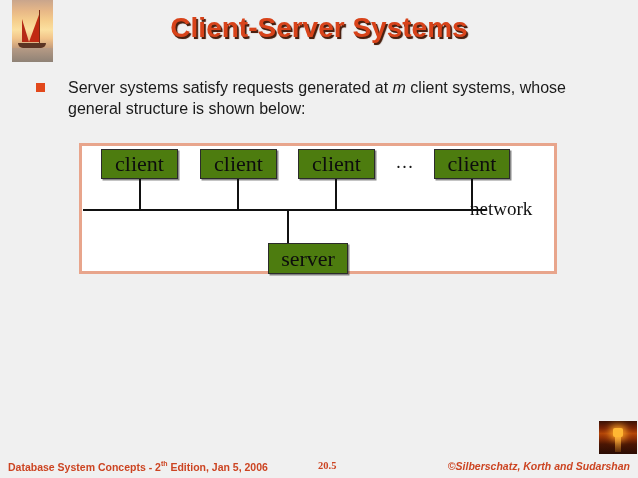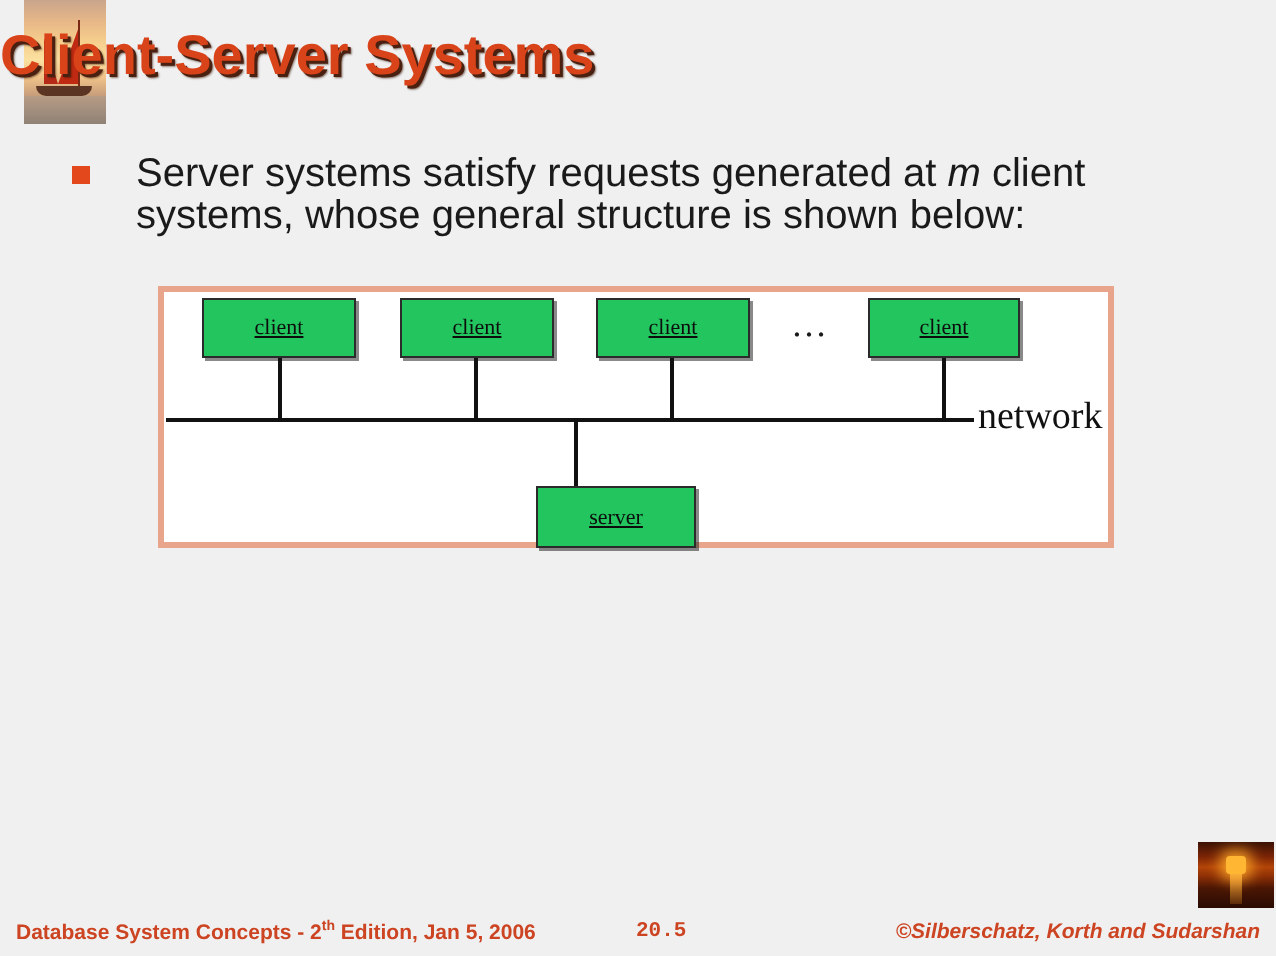--- a/index.html
+++ b/index.html
@@ -77,20 +77,21 @@
     height: 14px;
     background: linear-gradient(to bottom, #b79b85, #8f8276);
   }
 
   
   #slide-title {
     position: absolute;
     left: 0;
     top: 12px;
     width: 638px;
+    text-align: center;
     font-family: "Liberation Sans", sans-serif;
     font-size: 28px;
     font-weight: bold;
     color: #d8431a;
     letter-spacing: 0px;
     text-shadow: 1.5px 1.5px 0 #4a2010, 2px 2px 1px rgba(60,25,10,.55);
   }
 
   
   #bullet-row {
@@ -104,21 +105,21 @@
   #bullet-marker {
     width: 9px;
     height: 9px;
     background: #e2481b;
     margin-top: 6px;
     margin-right: 0px;
     flex: 0 0 auto;
   }
   #bullet-text {
     margin-left: 23px;
-    font-size: 20px;
+    font-size: 16px;
     line-height: 21px;
     color: #1a1a1a;
     font-family: "Liberation Sans", sans-serif;
   }
   #bullet-text .ital { font-style: italic; }
 
   
   #diagram-frame {
     position: absolute;
     left: 79px;
@@ -131,31 +132,30 @@
   }
   #diagram-inner {
     position: absolute;
     inset: 1px;
     border: 1px solid #ffffff;
     box-sizing: border-box;
   }
 
   .node-box {
     position: absolute;
-    background: #22c55e;
+    background: #4d7c0f;
     border: 1.5px solid #2b2b2b;
     box-sizing: border-box;
     font-family: "Liberation Serif", serif;
-    font-size: 11px;
+    font-size: 22px;
     color: #0d0d0d;
     display: flex;
     align-items: center;
     justify-content: center;
     box-shadow: 1.5px 1.5px 0 rgba(40,40,40,.55);
-    text-decoration: underline;
   }
 
   .client-box { top: 149px; height: 30px; }
   #client-box-1 { left: 101px; width: 77px; }
   #client-box-2 { left: 200px; width: 77px; }
   #client-box-3 { left: 298px; width: 77px; }
   #client-box-4 { left: 434px; width: 76px; }
 
   #server-box {
     left: 268px;
@@ -171,21 +171,21 @@
     width: 34px;
     text-align: center;
     font-family: "Liberation Serif", serif;
     font-size: 18px;
     color: #1a1a1a;
     letter-spacing: 1px;
   }
 
   #network-label {
     position: absolute;
-    left: 489px;
+    left: 470px;
     top: 198px;
     font-family: "Liberation Serif", serif;
     font-size: 19px;
     color: #111111;
   }
 
   
   .v-line {
     position: absolute;
     width: 2px;
@@ -215,21 +215,21 @@
     white-space: nowrap;
   }
   #footer-left sup { font-size: 7px; }
   #footer-page {
     position: absolute;
     left: 318px;
     top: 460px;
     font-size: 10.5px;
     font-weight: bold;
     color: #cc4422;
-    font-family: Liberation Mono, monospace;
+    font-family: Liberation Serif, serif;
   }
   #footer-right {
     position: absolute;
     right: 8px;
     top: 460px;
     font-size: 10.5px;
     font-weight: bold;
     color: #cc4422;
     font-family: "Liberation Sans", sans-serif;
     white-space: nowrap;

